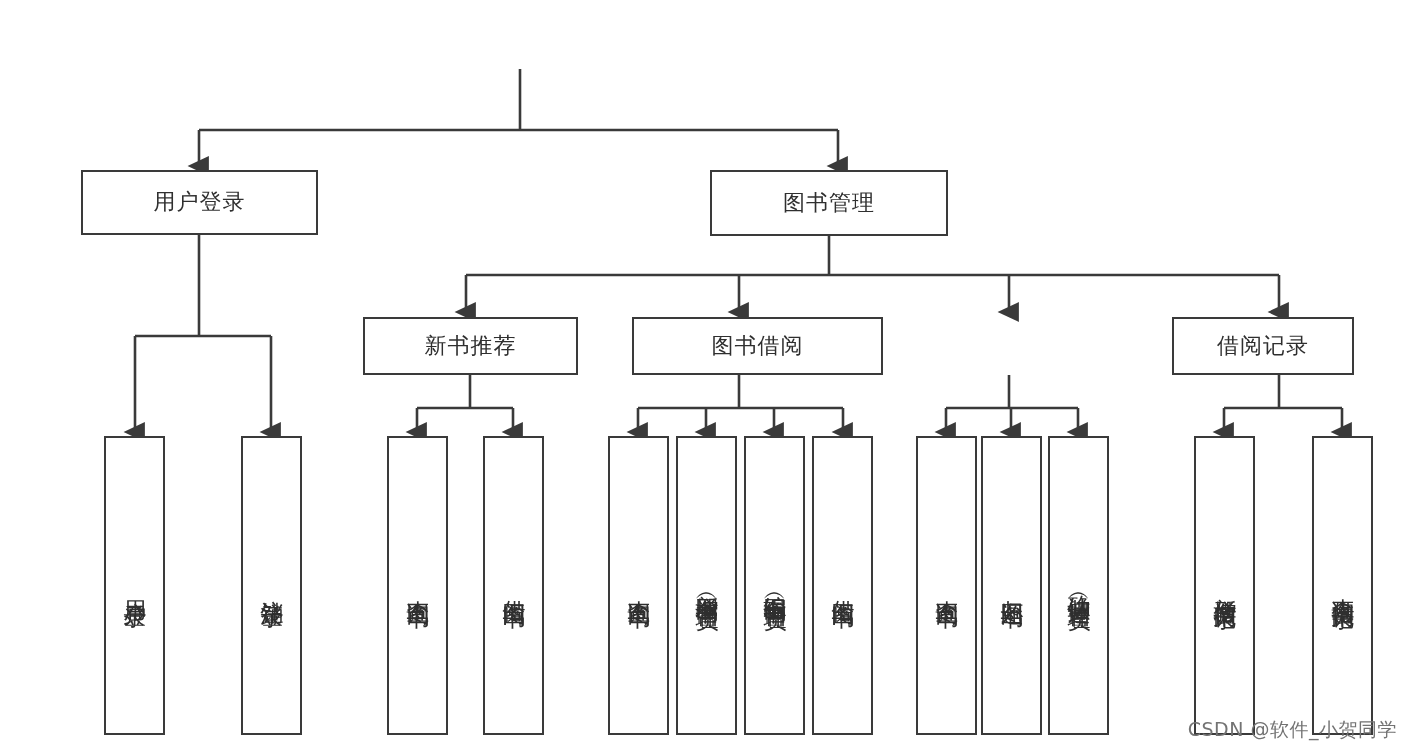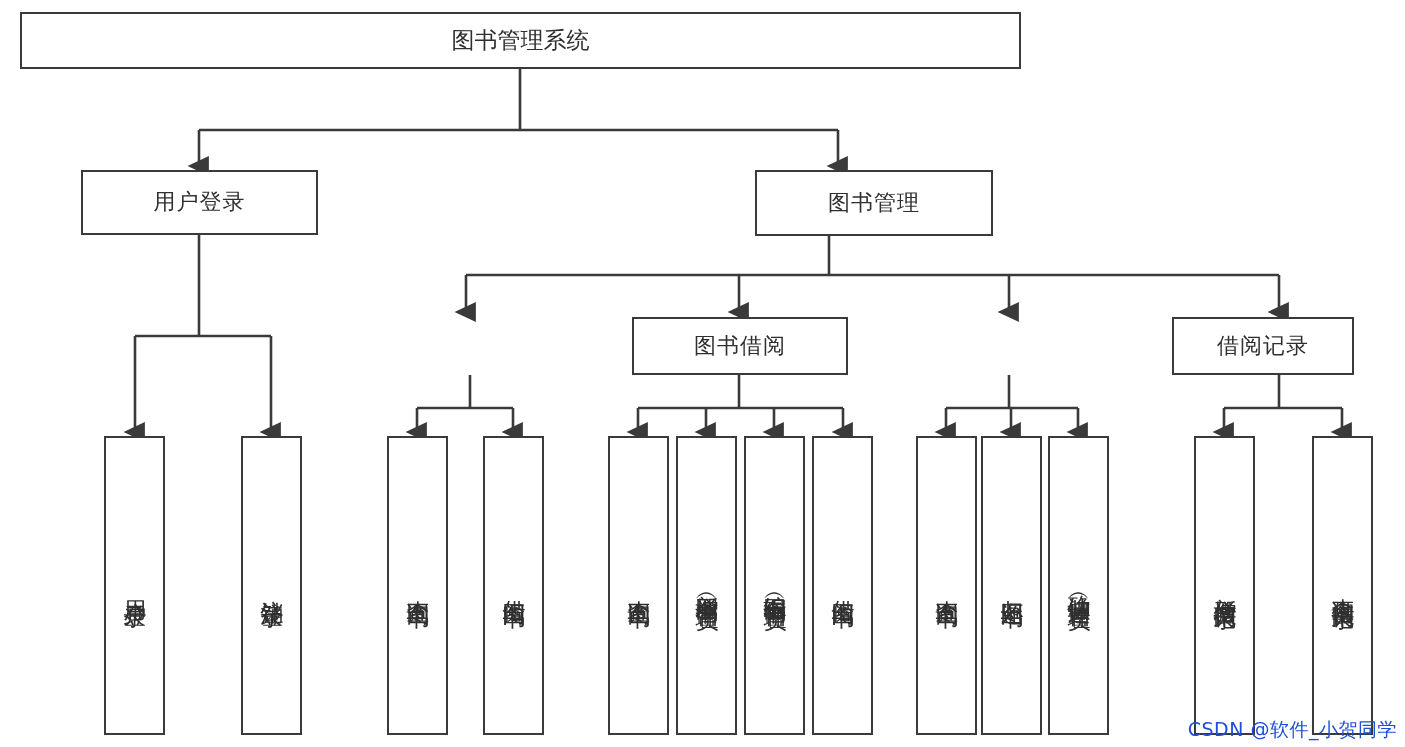--- a/index.html
+++ b/index.html
@@ -55,21 +55,21 @@
     line-height: 1.12;
     letter-spacing: 2px;
     white-space: nowrap;
     color: #2f2f2f;
   }
   .watermark {
     position: absolute;
     right: 8px;
     bottom: 4px;
     font-size: 19px;
-    color: #1d4ed8;
+    color: #737373;
     white-space: nowrap;
     letter-spacing: 0.5px;
   }
 </style>
 </head>
 <body>
 
 <div id="canvas">
 
   <svg id="wires" viewBox="0 0 1405 747">
@@ -117,32 +117,32 @@
       <path d="M1011,408 L1011,432" marker-end="url(#arrow)"></path>
       <path d="M1078,408 L1078,432" marker-end="url(#arrow)"></path>
 
       <path d="M1279,375 L1279,408"></path>
       <path d="M1224,408 L1342,408"></path>
       <path d="M1224,408 L1224,432" marker-end="url(#arrow)"></path>
       <path d="M1342,408 L1342,432" marker-end="url(#arrow)"></path>
     </g>
   </svg>
 
-  <div class="node root" style="left:20px; top:12px; width:1001px; height:57px;">
-    <span>图书管理系统</span>
-  </div>
 
   <div class="node h" style="left:81px; top:170px; width:237px; height:65px;">
     <span>用户登录</span>
   </div>
-  <div class="node h" style="left:710px; top:170px; width:238px; height:66px;margin-left:45px;">
+  <div class="node h" style="left:710px; top:170px; width:238px; height:66px;">
     <span>图书管理</span>
   </div>
 
-  <div class="node h" style="left:632px; top:317px; width:216px; height:58px;">
+  <div class="node h" style="left:363px; top:317px; width:215px; height:58px;">
+    <span>新书推荐</span>
+  </div>
+  <div class="node h" style="left:632px; top:317px; width:251px; height:58px;">
     <span>图书借阅</span>
   </div>
   <div class="node h" style="left:1172px; top:317px; width:182px; height:58px;">
     <span>借阅记录</span>
   </div>
 
   <div class="node leaf" style="left:104px; top:436px; width:61px; height:299px;">
     <span class="vtext">用户登录</span>
   </div>
   <div class="node leaf" style="left:241px; top:436px; width:61px; height:299px;">

